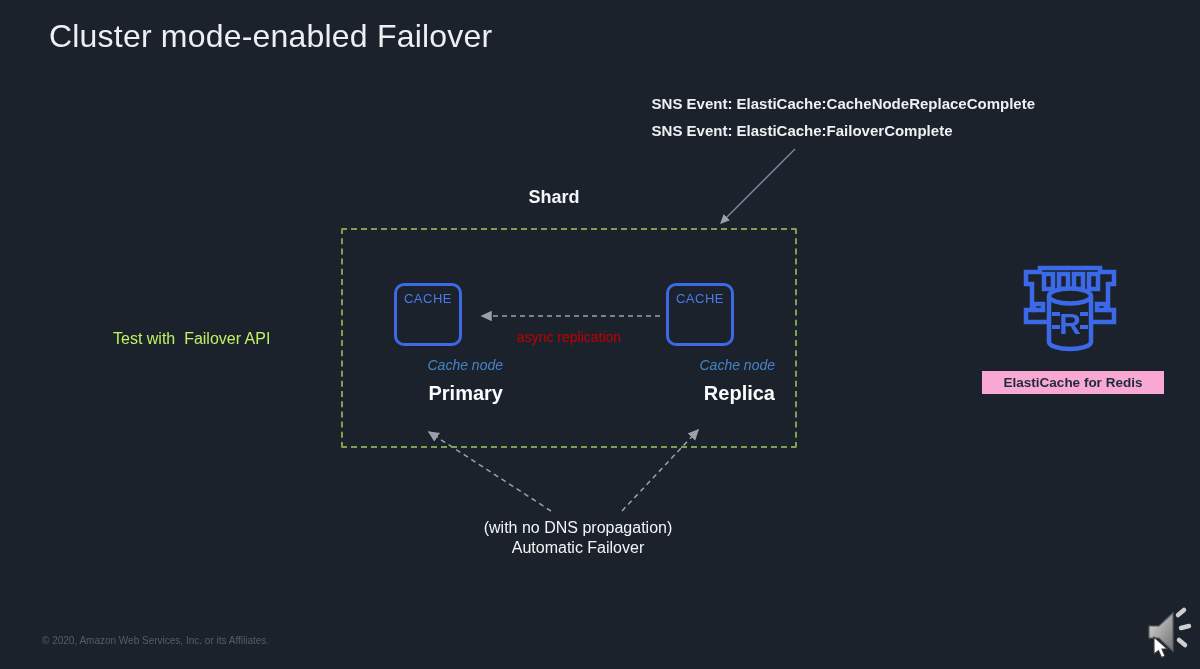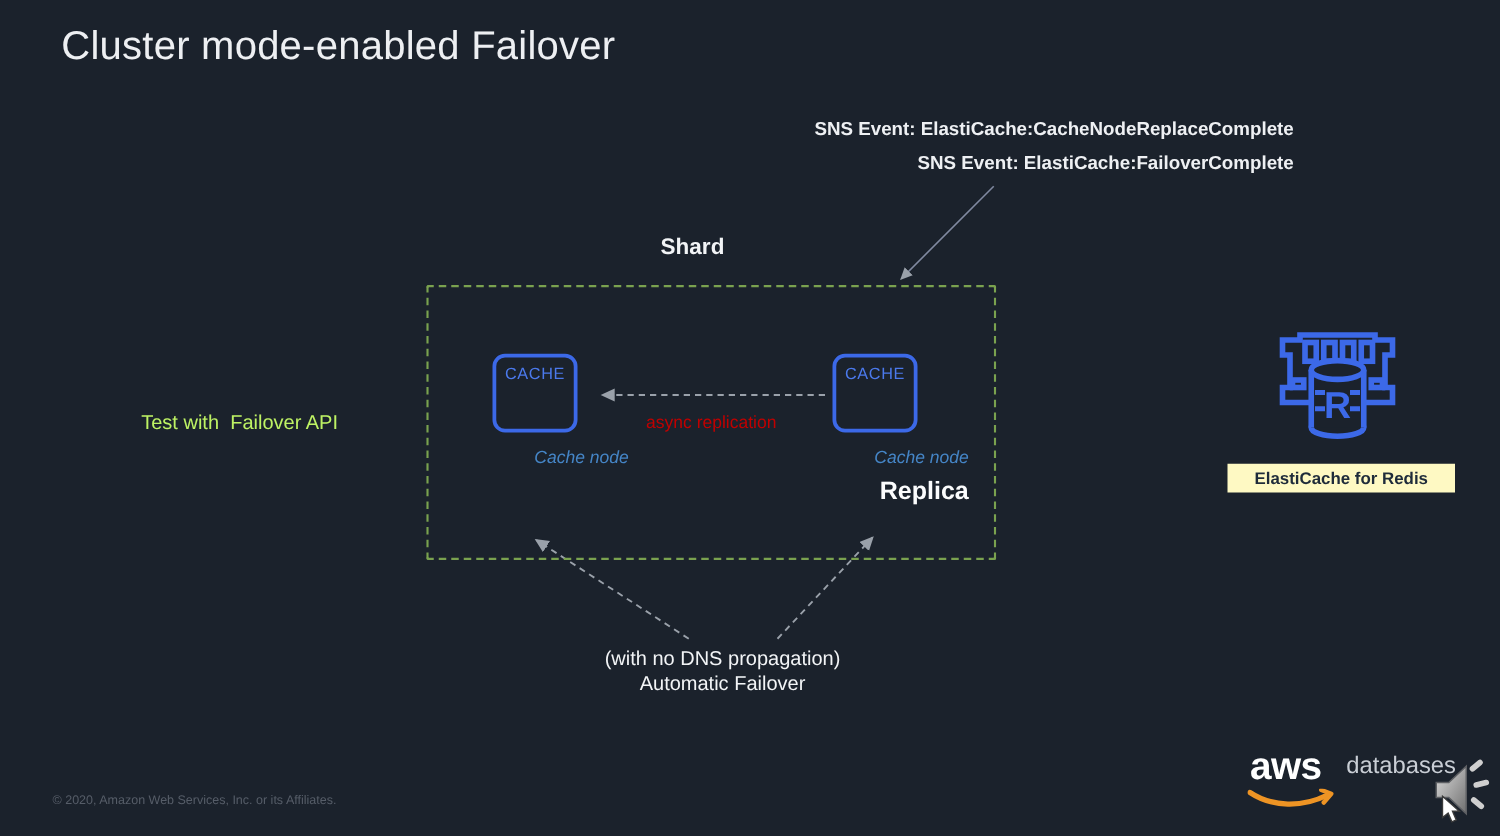--- a/index.html
+++ b/index.html
@@ -9,21 +9,21 @@
     font-family:"Liberation Sans",sans-serif;
     color:#eef0f3;
   }
   .abs{position:absolute;}
   
   .title{
     left:49px;top:18px;font-size:32px;font-weight:400;color:#edeff2;letter-spacing:0.2px;
   }
   
   .sns{
-    right:165px;top:90px;text-align:right;font-size:15px;font-weight:700;
+    right:165px;top:90px;text-align:left;font-size:15px;font-weight:700;
     line-height:27px;color:#eef0f3;
   }
   
   .shard-label{
     left:504px;top:187px;width:100px;text-align:center;
     font-size:18px;font-weight:700;color:#f2f4f6;
   }
   .shard-box{
     left:341px;top:228px;width:456px;height:220px;
     border:2px dashed #7aa24f;box-sizing:border-box;border-radius:2px;
@@ -53,21 +53,21 @@
   }
   
   .failover-caption{
     left:428px;top:518px;width:300px;text-align:center;
     font-size:16px;line-height:19.5px;color:#f2f4f6;
   }
   
   .redis-icon{left:1015px;top:260px;}
   .redis-badge{
     left:982px;top:371px;width:182px;height:23px;line-height:23px;
-    background:#fef9c3;text-align:center;
+    background:#f9a8d4;text-align:center;
     font-size:13.5px;font-weight:700;color:#1e2b3a;
   }
   
   .copyright{left:42px;top:635px;font-size:10px;color:#565d68;}
   .aws-logo{left:998px;top:595px;width:180px;height:60px;}
   .aws-word{position:absolute;left:2px;top:0px;font-size:31px;font-weight:700;color:#fff;letter-spacing:-0.5px;}
   .aws-smile{position:absolute;left:0px;top:36px;}
   .databases-label{position:absolute;left:79px;top:7px;font-size:19px;font-weight:400;color:#c9ced5;}
   .speaker{left:1146px;top:606px;}
   .cursor{left:1153px;top:636px;}
@@ -98,20 +98,21 @@
   </svg>
 
   <div class="abs shard-label">Shard</div>
   <div class="abs shard-box"></div>
 
   <div class="abs node node-primary">
     <div class="cache-box">
       <span class="cache-box-label">CACHE</span>
     </div>
     <div class="cache-node-label">Cache node</div>
+    <div class="node-role">Primary</div>
   </div>
 
   <div class="abs node node-replica">
     <div class="cache-box">
       <span class="cache-box-label">CACHE</span>
     </div>
     <div class="cache-node-label">Cache node</div>
     <div class="node-role">Replica</div>
   </div>
 
@@ -148,28 +149,20 @@
         <line x1="65" y1="65" x2="73" y2="65"></line>
       </g>
       <text x="55" y="72" text-anchor="middle" font-family="Liberation Sans, sans-serif" font-size="30" font-weight="bold" fill="#3c69e8">R</text>
     </g>
   </svg>
 
   <div class="abs redis-badge">ElastiCache for Redis</div>
 
   <div class="abs copyright">© 2020, Amazon Web Services, Inc. or its Affiliates.</div>
 
-  <div class="abs aws-logo">
-    <span class="aws-word">aws</span>
-    <svg class="aws-smile" width="74" height="20" viewBox="0 0 74 20">
-      <path d="M2,3 C20,15 44,15 64,5" stroke="#ee9424" stroke-width="4.2" fill="none" stroke-linecap="round"></path>
-      <polyline points="59,1 67,4 61,11" stroke="#ee9424" stroke-width="3.6" fill="none" stroke-linecap="round" stroke-linejoin="round"></polyline>
-    </svg>
-    <span class="databases-label">databases</span>
-  </div>
 
   <svg class="abs speaker" width="46" height="56" viewBox="0 0 46 56">
     <defs>
       <linearGradient id="spk" x1="0" y1="0" x2="1" y2="1">
         <stop offset="0" stop-color="#dcdcdc"></stop>
         <stop offset="1" stop-color="#707070"></stop>
       </linearGradient>
     </defs>
     <polygon points="3,20 13,20 27,7 27,45 13,32 3,32" fill="url(#spk)" stroke="#5d5f63" stroke-width="1.2"></polygon>
     <g stroke="#cfcfcf" stroke-width="4.5" stroke-linecap="round">

